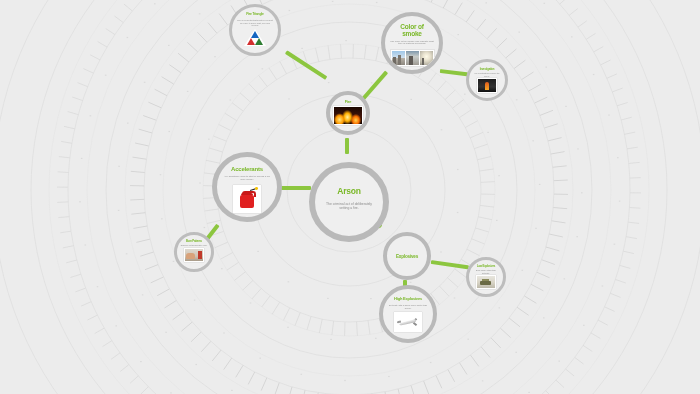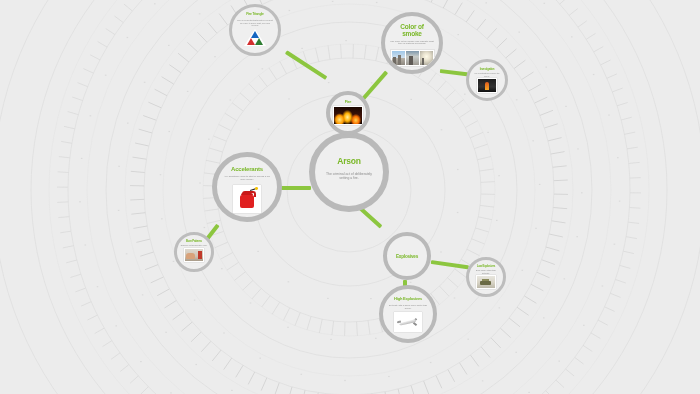--- a/index.html
+++ b/index.html
@@ -50,21 +50,21 @@
     border:1px solid #ffffff;
     box-shadow:0 0 1px rgba(0,0,0,.25);
     overflow:hidden;
     position:relative;
   }
 
   
   .conn{position:absolute;background:#8cc63f;transform-origin:0 50%;border-radius:1px;}
 
   
-  #node-arson{left:309px;top:132px;width:80px;height:80px;border-width:6px;}
+  #node-arson{left:309px;top:162px;width:80px;height:80px;border-width:6px;}
   #node-arson .node-title{font-size:8.5px;margin-top:19px;}
   #node-arson .node-sub{font-size:3.4px;margin-top:7px;width:56px;}
 
   #node-fire{left:326px;top:91px;width:44px;height:44px;border-width:4px;}
   #node-fire .node-title{font-size:4px;margin-top:5px;}
   #node-fire .thumb{width:28px;height:17px;margin-top:2px;}
 
   #node-firetriangle{left:229px;top:4px;width:52px;height:52px;border-width:3px;}
   #node-firetriangle .node-title{font-size:3.4px;margin-top:6px;}
   #node-firetriangle .node-sub{font-size:2.2px;margin-top:2.5px;width:36px;}

